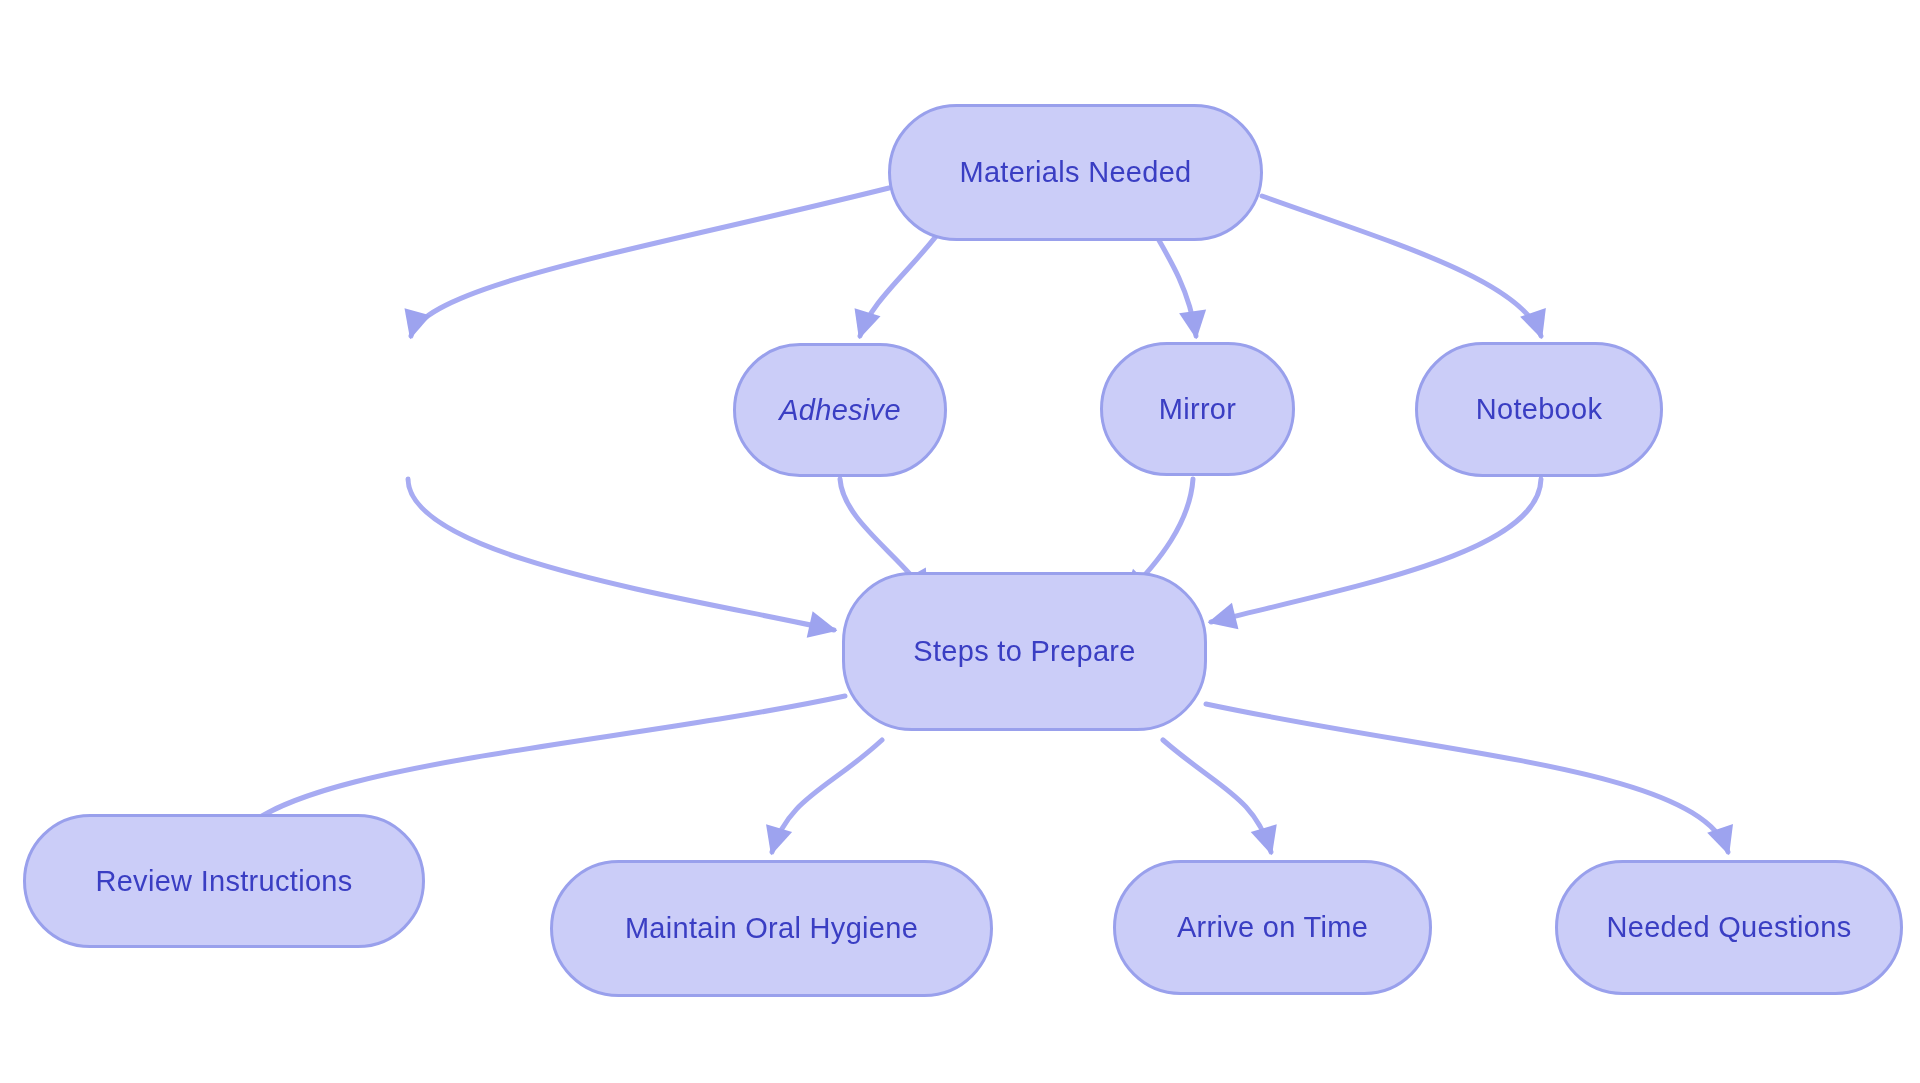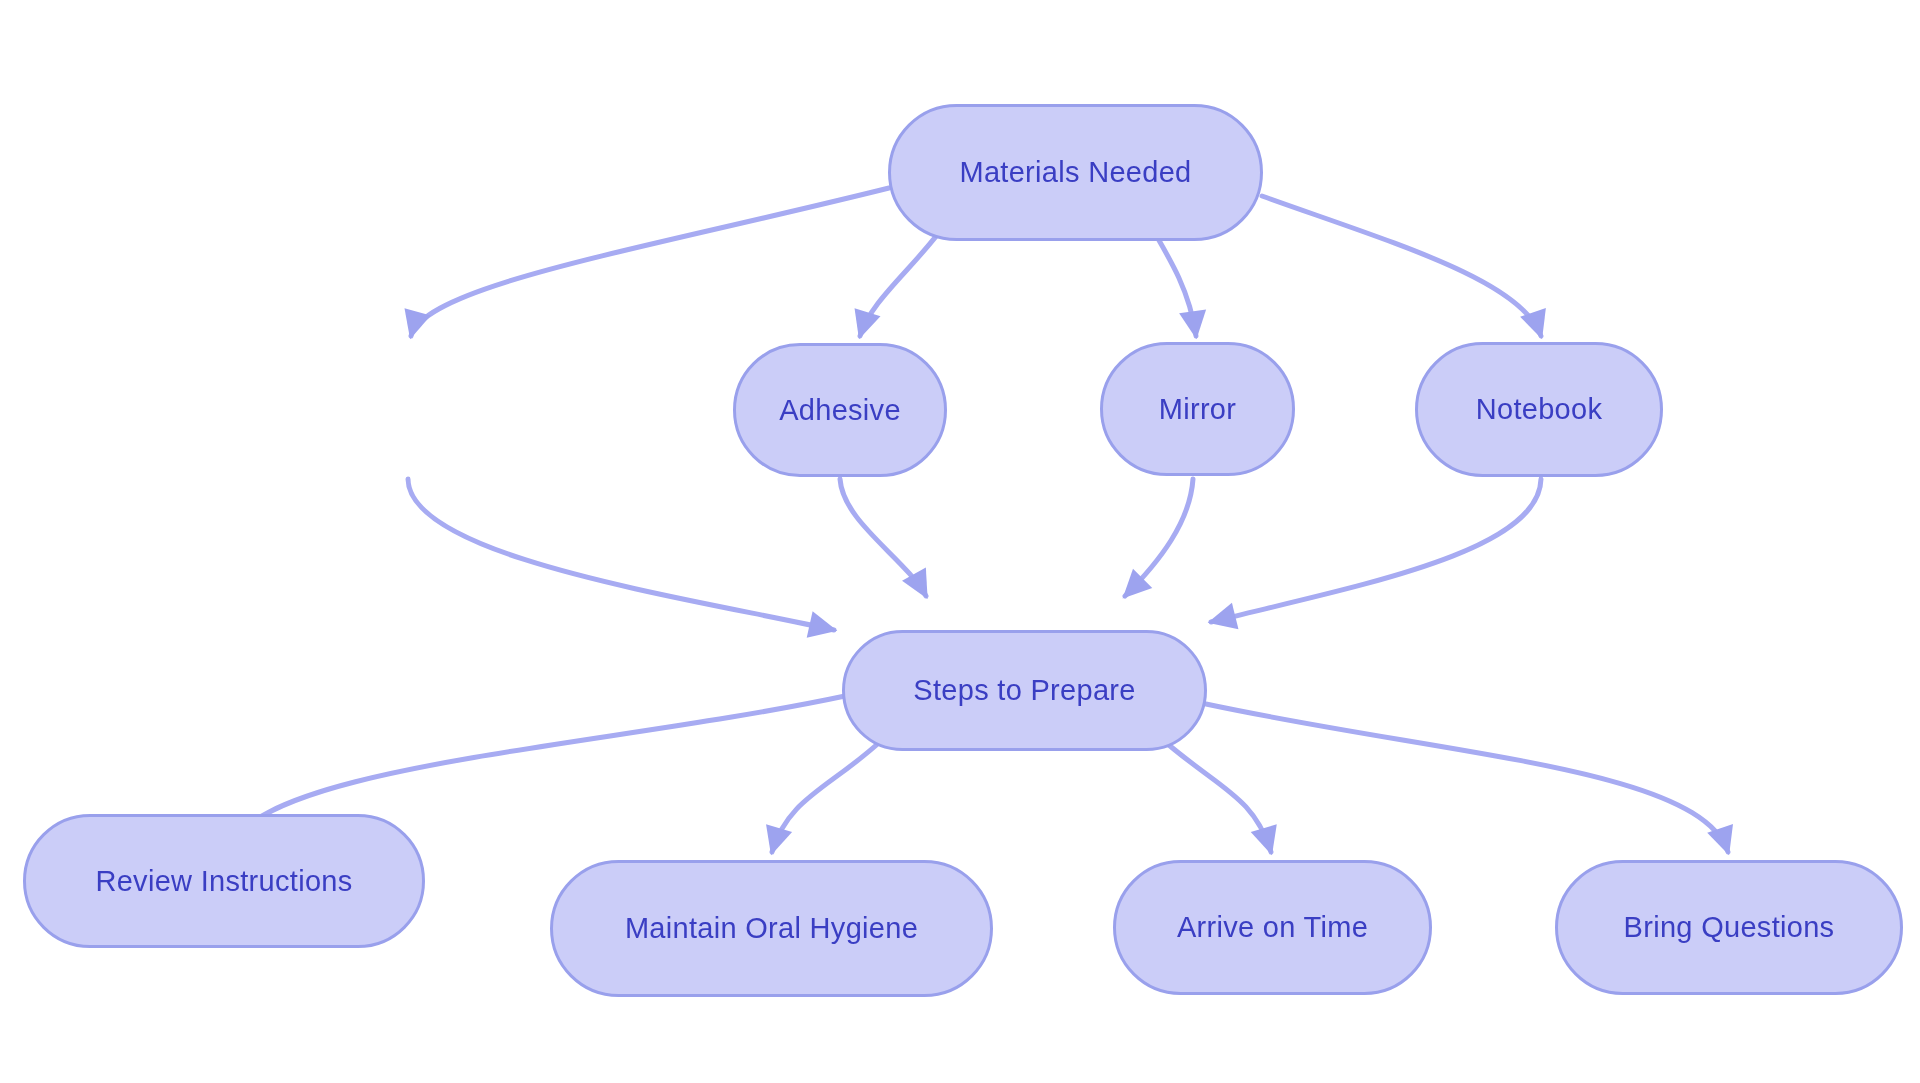--- a/index.html
+++ b/index.html
@@ -34,24 +34,24 @@
     justify-content: center;
     color: var(--node-text, #3a3ec3);
     font-size: 29px;
     letter-spacing: 0.3px;
     white-space: nowrap;
     z-index: 2;
   }
   
   .n-materials { left: 888px;  top: 80px;  width: 375px; height: 137px; margin-top: 24px; }
   .n-wax       { left: 203px;  top: 342px; width: 412px; height: 135px; }
-  .n-adhesive  { left: 733px;  top: 343px; width: 214px; height: 134px; }
+  .n-adhesive  { left: 733px;  top: 343px; width: 214px; height: 134px; font-style: italic; }
   .n-mirror    { left: 1100px; top: 342px; width: 195px; height: 134px; }
   .n-notebook  { left: 1415px; top: 342px; width: 248px; height: 135px; justify-content: center; }
-  .n-steps     { left: 842px;  top: 630px; width: 365px; height: 121px; }
+  .n-steps     { left: 842px;  top: 572px; width: 365px; height: 159px; }
   .n-review    { left: 23px;   top: 814px; width: 402px; height: 134px; }
   .n-maintain  { left: 550px;  top: 860px; width: 443px; height: 137px; }
   .n-arrive    { left: 1113px; top: 860px; width: 319px; height: 135px; }
   .n-bring     { left: 1555px; top: 860px; width: 348px; height: 135px; }
 </style>
 </head>
 <body>
 
 <div class="canvas">
 
@@ -96,16 +96,16 @@
   <div class="node n-review">
     <span>Review Instructions</span>
   </div>
   <div class="node n-arrive">
     <span>Arrive on Time</span>
   </div>
   <div class="node n-maintain">
     <span>Maintain Oral Hygiene</span>
   </div>
   <div class="node n-bring">
-    <span>Bring Questions</span>
+    <span>Needed Questions</span>
   </div>
 
 </div>
 
 </body></html>

